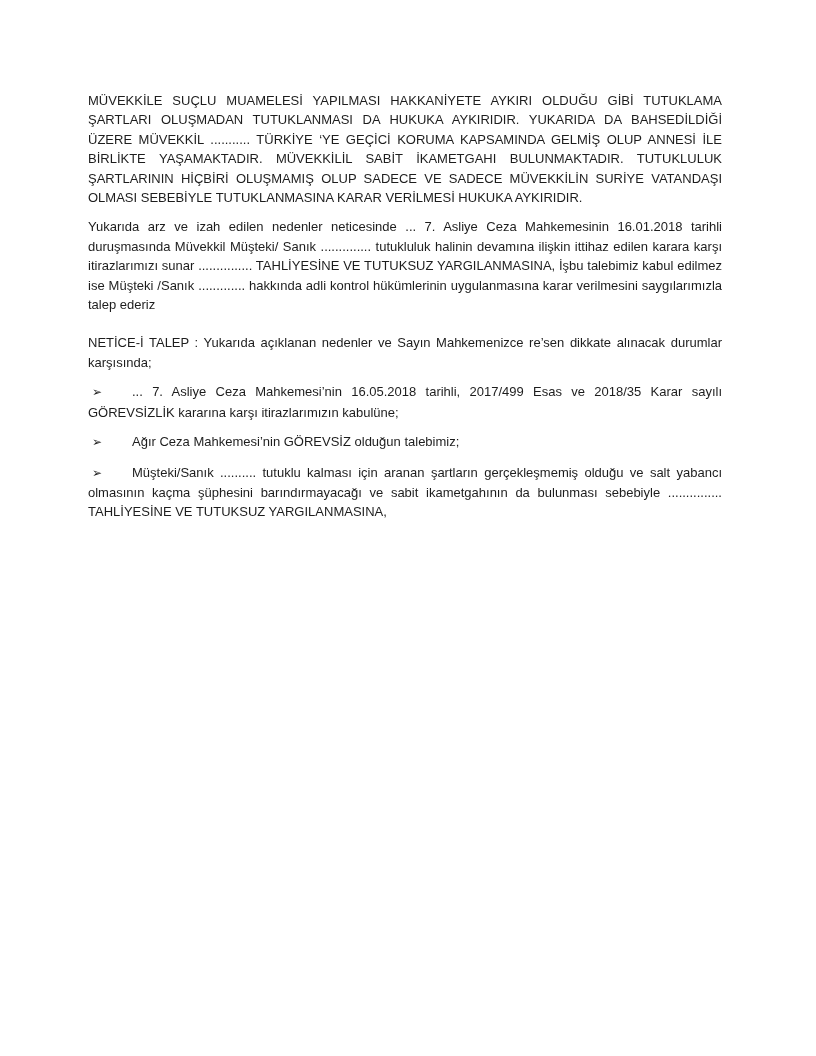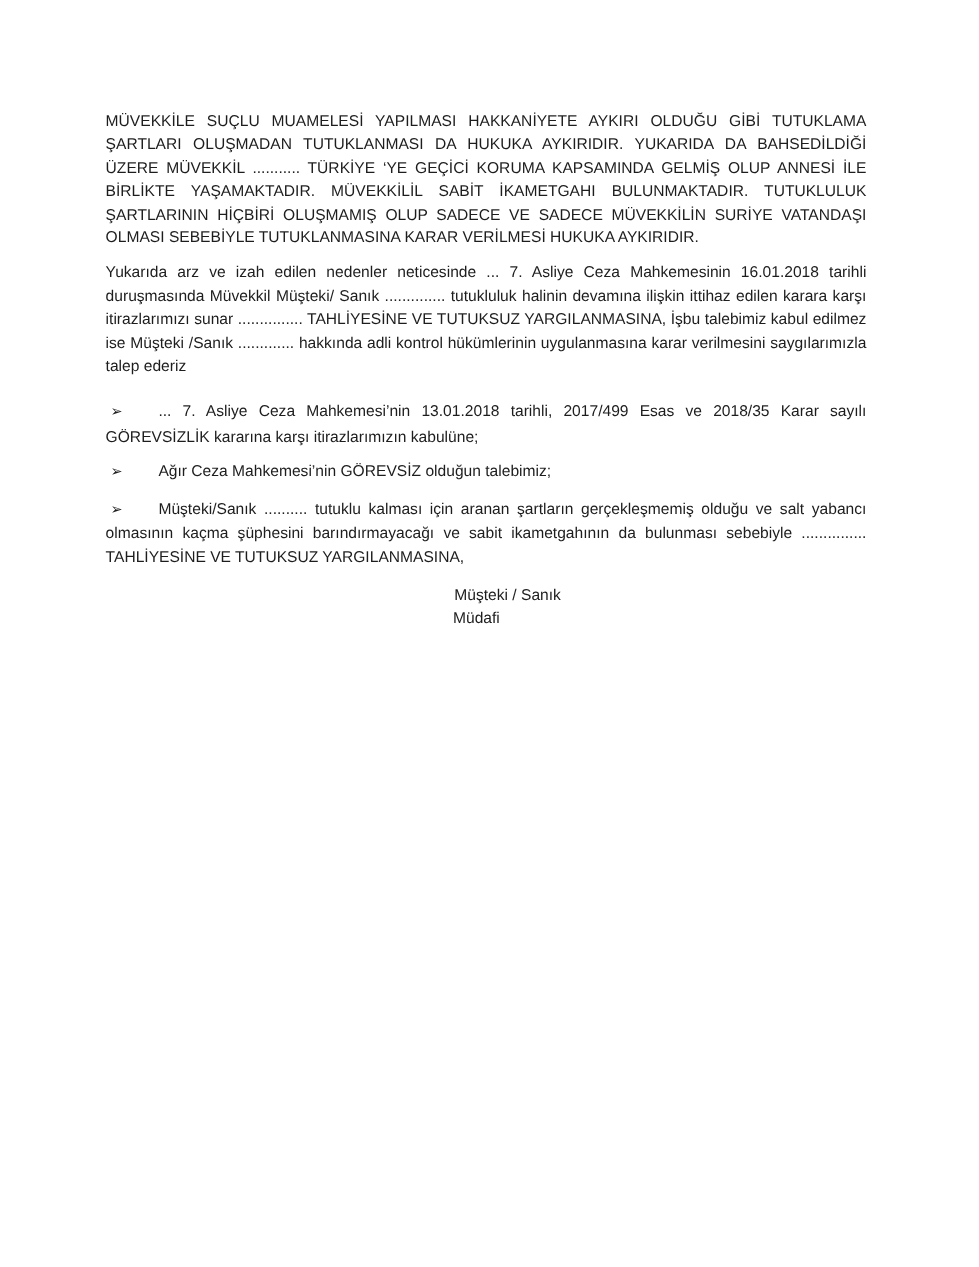--- a/index.html
+++ b/index.html
@@ -53,32 +53,29 @@
 <body>
 
 <div class="doc-page">
 
   <p class="para">MÜVEKKİLE SUÇLU MUAMELESİ YAPILMASI HAKKANİYETE AYKIRI OLDUĞU GİBİ TUTUKLAMA ŞARTLARI OLUŞMADAN TUTUKLANMASI DA HUKUKA AYKIRIDIR. YUKARIDA DA BAHSEDİLDİĞİ ÜZERE MÜVEKKİL ........... TÜRKİYE ‘YE GEÇİCİ KORUMA KAPSAMINDA GELMİŞ OLUP ANNESİ İLE BİRLİKTE YAŞAMAKTADIR. MÜVEKKİLİL SABİT İKAMETGAHI BULUNMAKTADIR. TUTUKLULUK ŞARTLARININ HİÇBİRİ OLUŞMAMIŞ OLUP SADECE VE SADECE MÜVEKKİLİN SURİYE VATANDAŞI OLMASI SEBEBİYLE TUTUKLANMASINA KARAR VERİLMESİ HUKUKA AYKIRIDIR.</p>
 
   <p class="para">Yukarıda arz ve izah edilen nedenler neticesinde ... 7. Asliye Ceza Mahkemesinin 16.01.2018 tarihli duruşmasında Müvekkil Müşteki/ Sanık .............. tutukluluk halinin devamına ilişkin ittihaz edilen karara karşı itirazlarımızı sunar ............... TAHLİYESİNE VE TUTUKSUZ YARGILANMASINA, İşbu talebimiz kabul edilmez ise Müşteki /Sanık ............. hakkında adli kontrol hükümlerinin uygulanmasına karar verilmesini saygılarımızla talep ederiz</p>
 
   <div class="pre-conclusion-gap"></div>
 
+  <p class="para">NETİCE-İ TALEP : Yukarıda açıklanan nedenler ve Sayın Mahkemenizce re’sen dikkate alınacak durumlar karşısında;</p>
 
   <p class="bullet-item">
-    <span class="bullet-char">➢</span><span>... 7. Asliye Ceza Mahkemesi’nin 13.01.2018 tarihli, 2017/499 Esas ve 2018/35 Karar sayılı GÖREVSİZLİK kararına karşı itirazlarımızın kabulüne;</span>
+    <span class="bullet-char">➢</span><span>... 7. Asliye Ceza Mahkemesi’nin 16.05.2018 tarihli, 2017/499 Esas ve 2018/35 Karar sayılı GÖREVSİZLİK kararına karşı itirazlarımızın kabulüne;</span>
   </p>
 
   <p class="bullet-item">
     <span class="bullet-char">➢</span><span>Ağır Ceza Mahkemesi’nin GÖREVSİZ olduğun talebimiz;</span>
   </p>
 
   <p class="bullet-item">
     <span class="bullet-char">➢</span><span>Müşteki/Sanık .......... tutuklu kalması için aranan şartların gerçekleşmemiş olduğu ve salt yabancı olmasının kaçma şüphesini barındırmayacağı ve sabit ikametgahının da bulunması sebebiyle ............... TAHLİYESİNE VE TUTUKSUZ YARGILANMASINA,</span>
   </p>
 
 
-  <div class="signature-block">
-    <div class="sig-line sig-line-1">Müşteki / Sanık</div>
-    <div class="sig-line sig-line-2">Müdafi</div>
-  </div>
 
 </div>
 
 </body></html>

